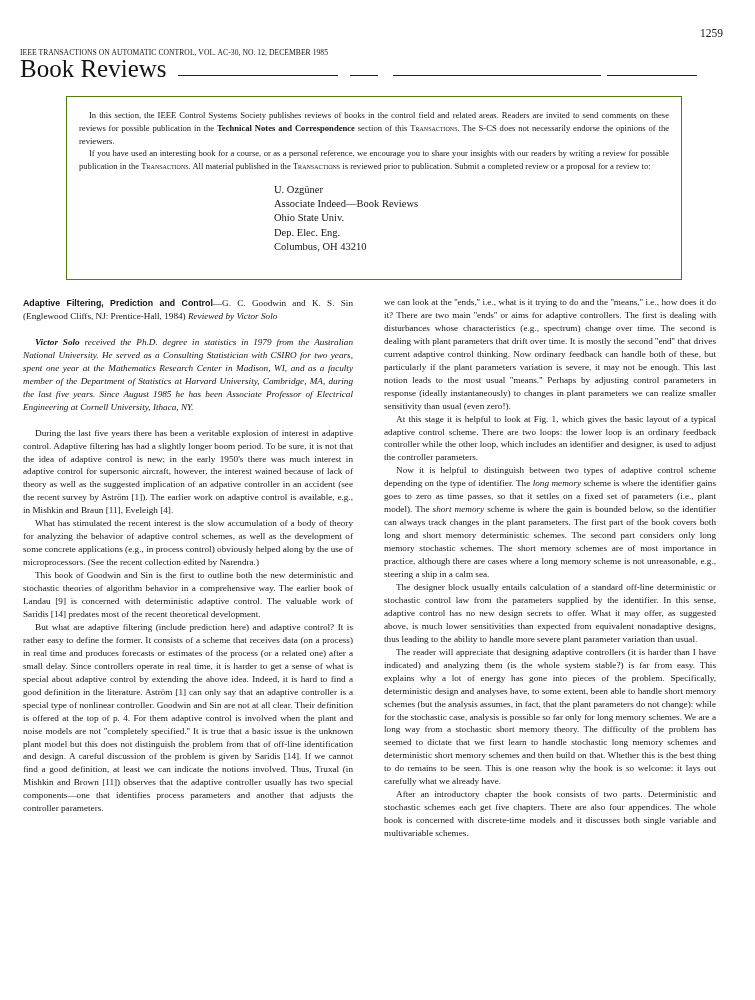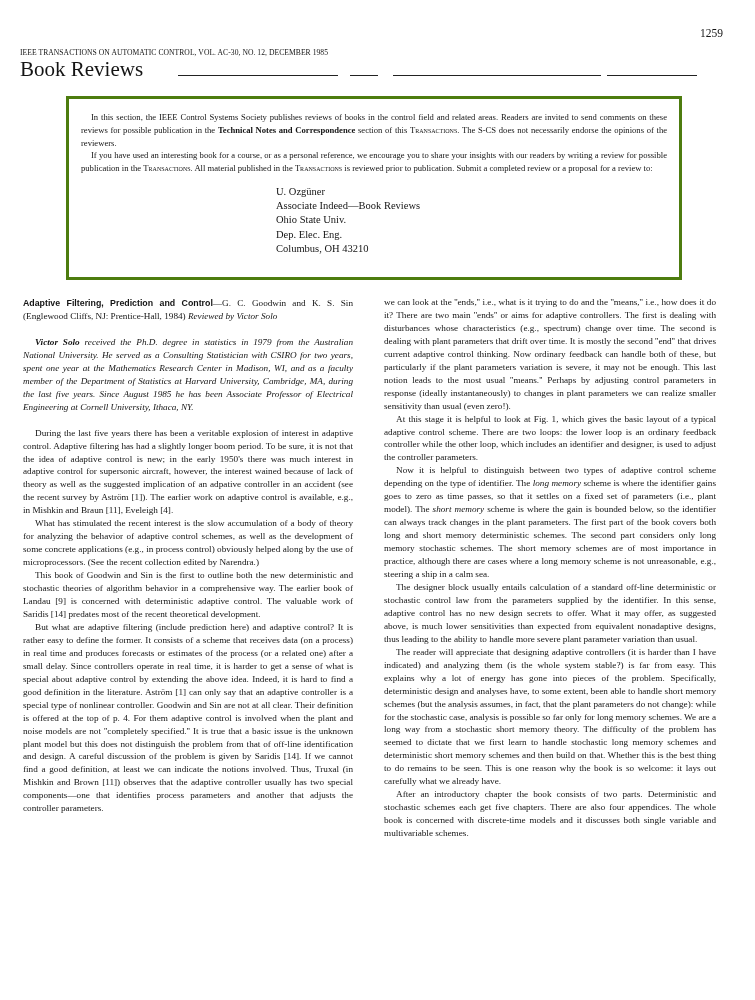--- a/index.html
+++ b/index.html
@@ -1,21 +1,21 @@
 <!DOCTYPE html>
 <html><head>
 <meta charset="utf-8">
 <style>
   html, body { margin: 0; padding: 0; background: #ffffff; }
   body { width: 755px; height: 1000px; position: relative; overflow: hidden; color: #141414; font-family: "Liberation Serif", "DejaVu Serif", serif; }
   .running-head { position: absolute; top: 48px; left: 20px; font-size: 7.6px; letter-spacing: 0.05px; }
   .page-num { position: absolute; top: 27px; left: 700px; font-size: 11.5px; }
-  .section-title { position: absolute; top: 54px; left: 20px; font-size: 21px; line-height: 30px; }
+  .section-title { position: absolute; top: 54px; left: 20px; font-size: 25px; line-height: 30px; }
   .title-rule { position: absolute; top: 75px; height: 1px; background: #222; }
-  .notice-box { position: absolute; top: 96px; left: 66px; width: 616px; height: 184px; border: 3px solid #4d7c0f; box-sizing: border-box; padding: 12px 12px 0 12px; font-size: 8.6px; line-height: 12.8px; text-align: justify; }
+  .notice-box { position: absolute; top: 96px; left: 66px; width: 616px; height: 184px; border: 1px solid #4d7c0f; box-sizing: border-box; padding: 12px 12px 0 12px; font-size: 8.6px; line-height: 12.8px; text-align: justify; }
   .notice-box p { margin: 0; text-indent: 10px; }
   .sc { font-variant: small-caps; }
   .address { margin: 10px 0 0 195px; font-size: 10.5px; line-height: 14.2px; text-indent: 0; }
   .address div { white-space: nowrap; }
   .col { position: absolute; top: 297px; width: 330px; font-size: 9.2px; line-height: 12.95px; text-align: justify; hyphens: manual; }
   .col-left { left: 23px; }
   .col-right { left: 384px; top: 296px; width: 332px; }
   .col p { margin: 0; text-indent: 12px; }
   .col p.noindent { text-indent: 0; }
   .review-head { text-indent: 0 !important; }

